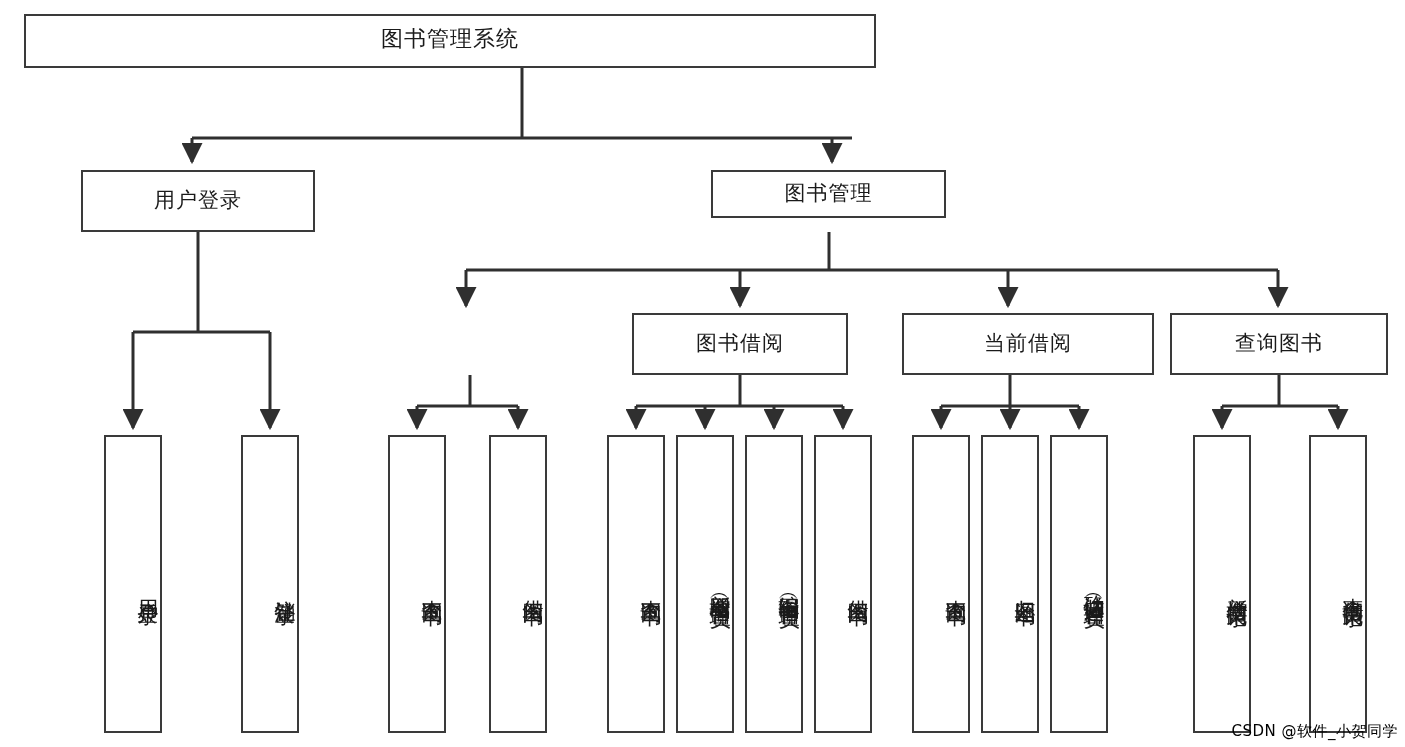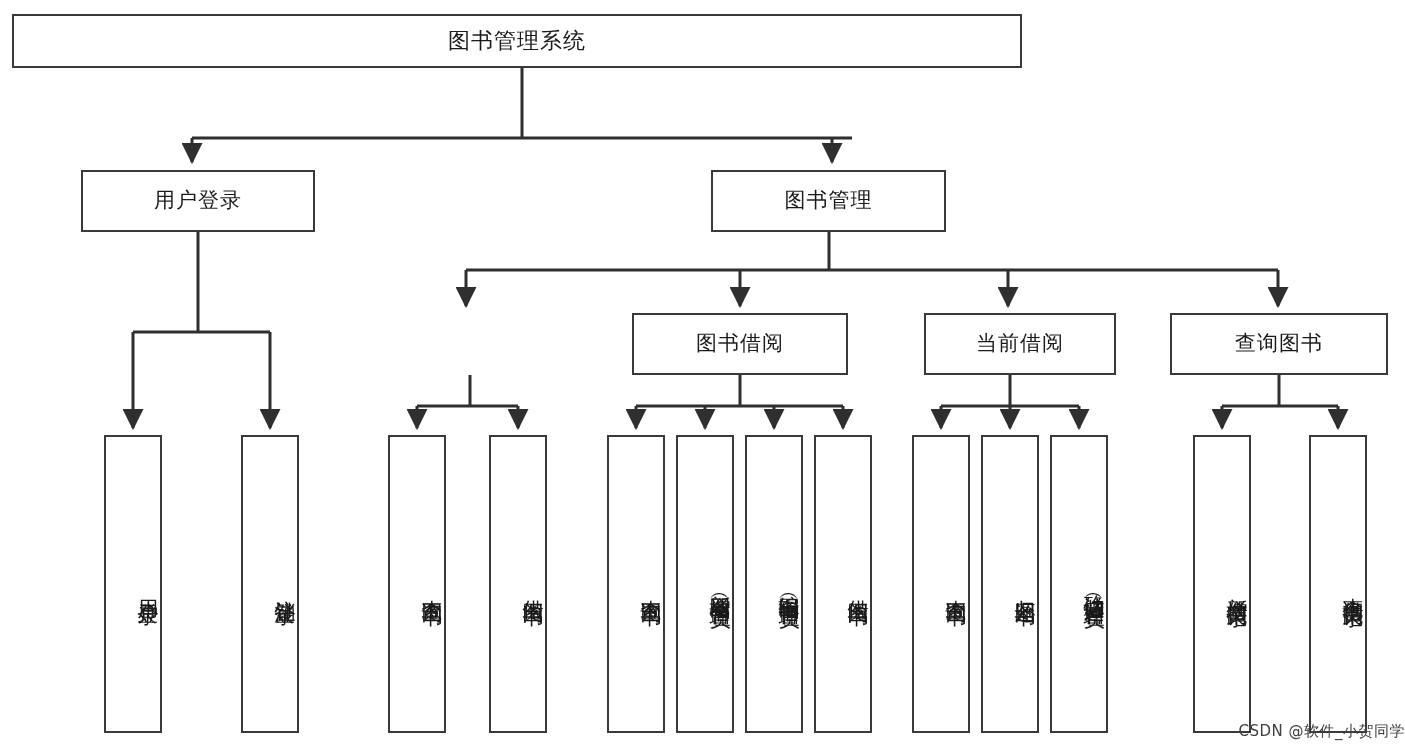--- a/index.html
+++ b/index.html
@@ -45,23 +45,23 @@
     padding-top:6px;
   }
   .node.vert span{
     writing-mode:vertical-rl;
     text-orientation:upright;
     display:block;
   }
   .node.root{ font-size:22px; }
   #watermark{
     position:absolute;
-    right:0;bottom:6px;
+    right:7px;bottom:6px;
     font-size:15px;
-    color:#404040;
+    color:#000000;
     letter-spacing:0.5px;
     white-space:nowrap;
     font-family:"DejaVu Sans","Liberation Sans",sans-serif;
   }
 </style>
 </head>
 <body>
 
 <div id="diagram">
 
@@ -108,35 +108,35 @@
       <path d="M 1010 406 L 1010 428" marker-end="url(#arrow)"></path>
       <path d="M 1079 406 L 1079 428" marker-end="url(#arrow)"></path>
 
       <path d="M 1279 375 L 1279 406"></path>
       <path d="M 1222 406 L 1338 406"></path>
       <path d="M 1222 406 L 1222 428" marker-end="url(#arrow)"></path>
       <path d="M 1338 406 L 1338 428" marker-end="url(#arrow)"></path>
     </g>
   </svg>
 
-  <div class="node horiz root" style="left:12px;top:14px;width:1010px;height:54px;">
+  <div class="node horiz root" style="left:24px;top:14px;width:852px;height:54px;font-family:Liberation Mono, monospace;">
     <span>图书管理系统</span>
   </div>
 
   <div class="node horiz" style="left:81px;top:170px;width:234px;height:62px;">
     <span>用户登录</span>
   </div>
-  <div class="node horiz" style="left:711px;top:170px;width:235px;height:62px;">
+  <div class="node horiz" style="left:711px;top:170px;width:235px;height:48px;">
     <span>图书管理</span>
   </div>
 
   <div class="node horiz" style="left:632px;top:313px;width:216px;height:62px;">
     <span>图书借阅</span>
   </div>
-  <div class="node horiz" style="left:924px;top:313px;width:192px;height:62px;">
+  <div class="node horiz" style="left:902px;top:313px;width:252px;height:62px;">
     <span>当前借阅</span>
   </div>
   <div class="node horiz" style="left:1170px;top:313px;width:218px;height:62px;">
     <span>查询图书</span>
   </div>
 
   <div class="node vert" style="left:104px;top:435px;width:58px;height:298px;">
     <span>用户登录</span>
   </div>
   <div class="node vert" style="left:241px;top:435px;width:58px;height:298px;">

